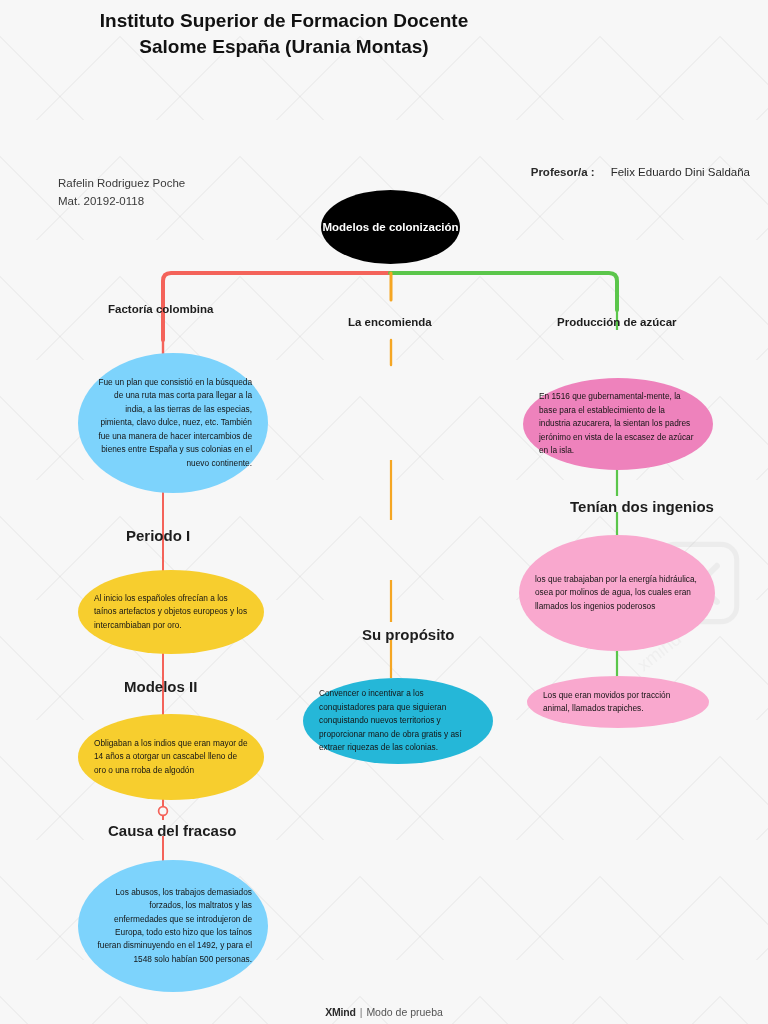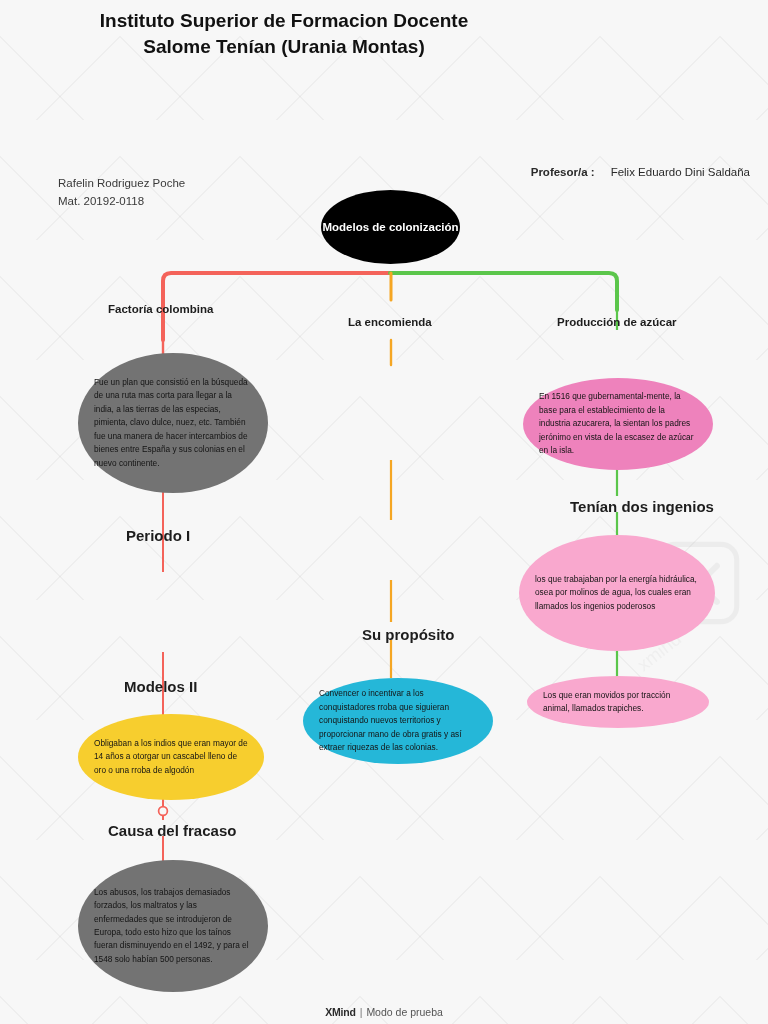--- a/index.html
+++ b/index.html
@@ -96,21 +96,21 @@
     display:flex; align-items:center; justify-content:flex-start;
     z-index:3;
   }
   .node .txt {
     font-size:8.3px;
     line-height:1.62;
     color:#141414;
     padding:0 16px;
     width:100%;
   }
-  .node.yellow { background:#737373; }
+  .node.yellow { background:#7dd3fc;text-align:right; }
   .node.yellow2 { background:#F7CE2E; }
   .node.blue  { background:#159FE6; }
   .node.blue2 { background:#25B7D8; }
   .node.magenta { background:#EE82BC; }
   .node.pink  { background:#F9A8CE; }
 
   
   .footer {
     position:absolute; left:0; bottom:6px; width:768px;
     text-align:center;
@@ -135,21 +135,21 @@
     </svg>
   </div>
   <div class="wm-logo" style="left:648px; top:620px; opacity:.05; transform:rotate(-38deg);">
     <svg viewBox="0 0 120 40" width="86" height="30">
       <text x="0" y="28" font-family="Liberation Sans, sans-serif" font-size="26" fill="#666">xmind</text>
     </svg>
   </div>
 
   <div class="doc-title">
     <span>Instituto Superior de Formacion Docente</span>
-    <span>Salome Tenían (Urania Montas)</span>
+    <span>Salome España (Urania Montas)</span>
   </div>
 
   <div class="student-block">
     <span>Rafelin Rodriguez Poche</span>
     <span>Mat. 20192-0118</span>
   </div>
 
   <div class="professor-block">
     <span class="plabel">Profesor/a :</span><span>Felix Eduardo Dini Saldaña</span>
   </div>
@@ -196,20 +196,23 @@
   </div>
 
   <div class="node yellow" style="left:78px; top:353px; width:190px; height:140px;">
     <div class="txt">Fue un plan que consistió en la búsqueda de una ruta mas corta para llegar a la india, a las tierras de las especias, pimienta, clavo dulce, nuez, etc. También fue una manera de hacer intercambios de bienes entre España y sus colonias en el nuevo continente.</div>
   </div>
 
   <div class="sub-label" style="left:126px; top:527px;">
     <span>Periodo I</span>
   </div>
 
+  <div class="node yellow2" style="left:78px; top:570px; width:186px; height:84px;">
+    <div class="txt">Al inicio los  españoles ofrecían a los taínos artefactos y objetos europeos y los intercambiaban por oro.</div>
+  </div>
 
   <div class="sub-label" style="left:124px; top:678px;">
     <span>Modelos II</span>
   </div>
 
   <div class="node yellow2" style="left:78px; top:714px; width:186px; height:86px;">
     <div class="txt">Obligaban a los indios que eran mayor de 14 años a otorgar un cascabel lleno de oro o una rroba de algodón</div>
   </div>
 
   <div class="sub-label" style="left:108px; top:822px;">
@@ -220,21 +223,21 @@
     <div class="txt">Los abusos, los trabajos demasiados forzados, los maltratos y las enfermedades que se introdujeron  de Europa, todo esto hizo que los taínos fueran disminuyendo en el 1492, y para el 1548 solo habían 500 personas.</div>
   </div>
 
 
 
   <div class="sub-label" style="left:362px; top:626px;">
     <span>Su propósito</span>
   </div>
 
   <div class="node blue2" style="left:303px; top:678px; width:190px; height:86px;">
-    <div class="txt">Convencer o incentivar a los conquistadores rroba que siguieran conquistando nuevos territorios y proporcionar mano de obra gratis y así extraer riquezas de las colonias.</div>
+    <div class="txt">Convencer o incentivar a los conquistadores para que siguieran conquistando nuevos territorios y proporcionar mano de obra gratis y así extraer riquezas de las colonias.</div>
   </div>
 
   <div class="node magenta" style="left:523px; top:378px; width:190px; height:92px;">
     <div class="txt">En 1516  que gubernamental-mente, la base para el establecimiento de la industria azucarera, la sientan los padres jerónimo en vista de la escasez de azúcar en la isla.</div>
   </div>
 
   <div class="sub-label" style="left:570px; top:498px;">
     <span>Tenían dos ingenios</span>
   </div>
 

